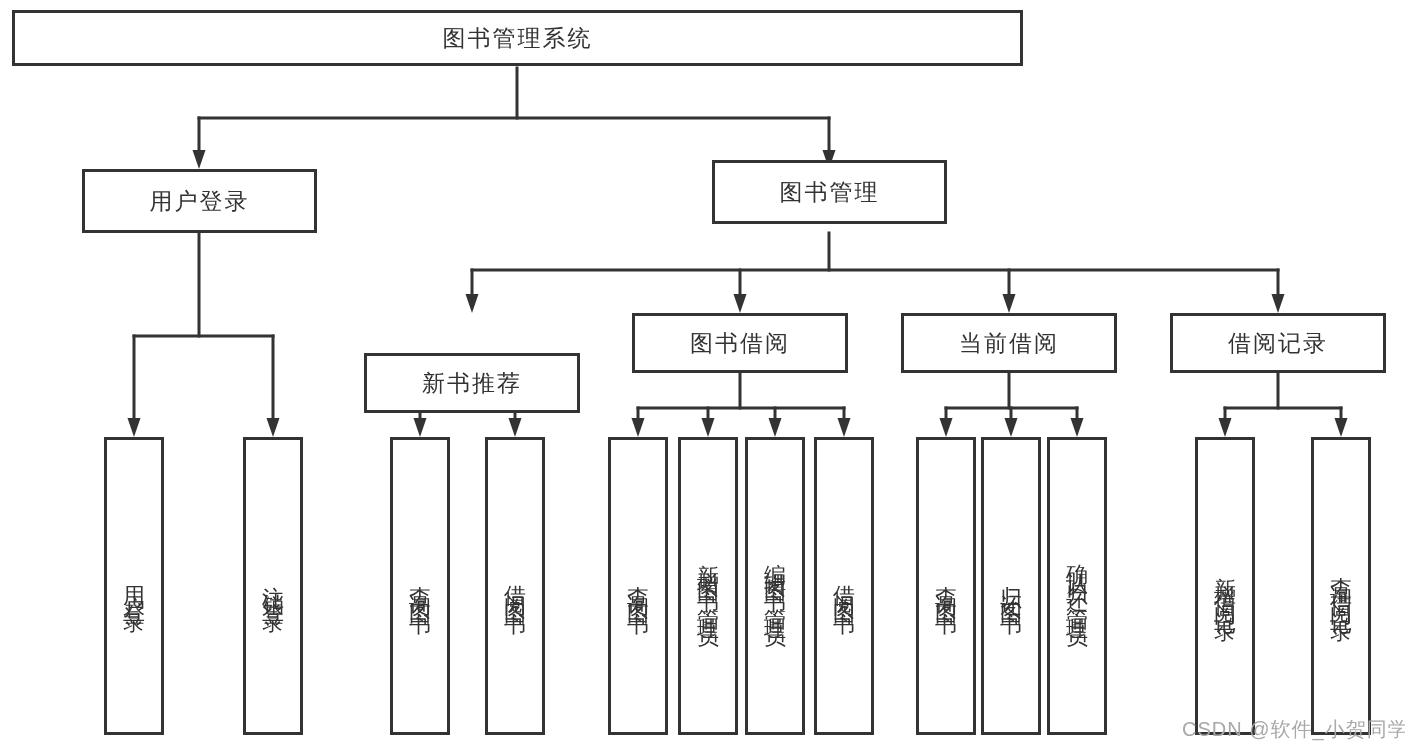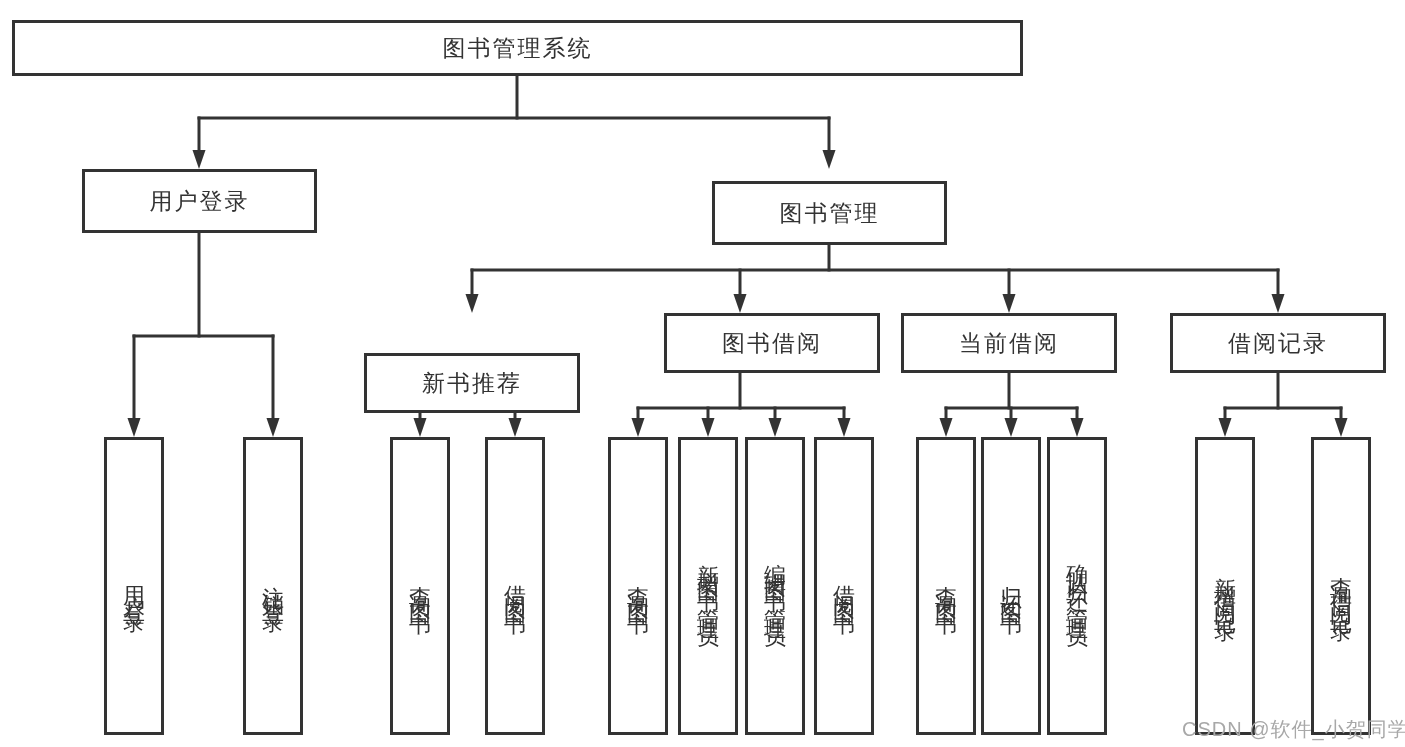--- a/index.html
+++ b/index.html
@@ -106,35 +106,35 @@
       <line x1="1011" y1="408" x2="1011" y2="420" stroke="#333333" stroke-width="3" stroke-linecap="square"></line>
       <polygon points="1004.5,418 1017.5,418 1011,437" fill="#333333"></polygon>
       <line x1="1077" y1="408" x2="1077" y2="420" stroke="#333333" stroke-width="3" stroke-linecap="square"></line>
       <polygon points="1070.5,418 1083.5,418 1077,437" fill="#333333"></polygon>
       <line x1="1225" y1="408" x2="1225" y2="420" stroke="#333333" stroke-width="3" stroke-linecap="square"></line>
       <polygon points="1218.5,418 1231.5,418 1225,437" fill="#333333"></polygon>
       <line x1="1341" y1="408" x2="1341" y2="420" stroke="#333333" stroke-width="3" stroke-linecap="square"></line>
       <polygon points="1334.5,418 1347.5,418 1341,437" fill="#333333"></polygon>
     </svg>
 
-  <div class="box" style="left:12px; top:20px; width:1011px; height:56px;">
+  <div class="box" style="left:12px; top:10px; width:1011px; height:56px;">
     <span class="lbl">图书管理系统</span>
   </div>
 
   <div class="box" style="left:82px; top:169px; width:235px; height:64px;">
     <span class="lbl">用户登录</span>
   </div>
-  <div class="box" style="left:712px; top:181px; width:235px; height:64px;text-align:right;">
+  <div class="box" style="left:712px; top:160px; width:235px; height:64px;text-align:right;">
     <span class="lbl">图书管理</span>
   </div>
 
   <div class="box" style="left:364px; top:313px; width:216px; height:60px;margin-top:40px;">
     <span class="lbl">新书推荐</span>
   </div>
-  <div class="box" style="left:664px; top:313px; width:216px; height:60px;">
+  <div class="box" style="left:632px; top:313px; width:216px; height:60px;">
     <span class="lbl">图书借阅</span>
   </div>
   <div class="box" style="left:901px; top:313px; width:216px; height:60px;text-align:right;">
     <span class="lbl">当前借阅</span>
   </div>
   <div class="box" style="left:1170px; top:313px; width:216px; height:60px;">
     <span class="lbl">借阅记录</span>
   </div>
 
   <div class="vbox" style="left:104px; top:437px; width:60px; height:298px;">

